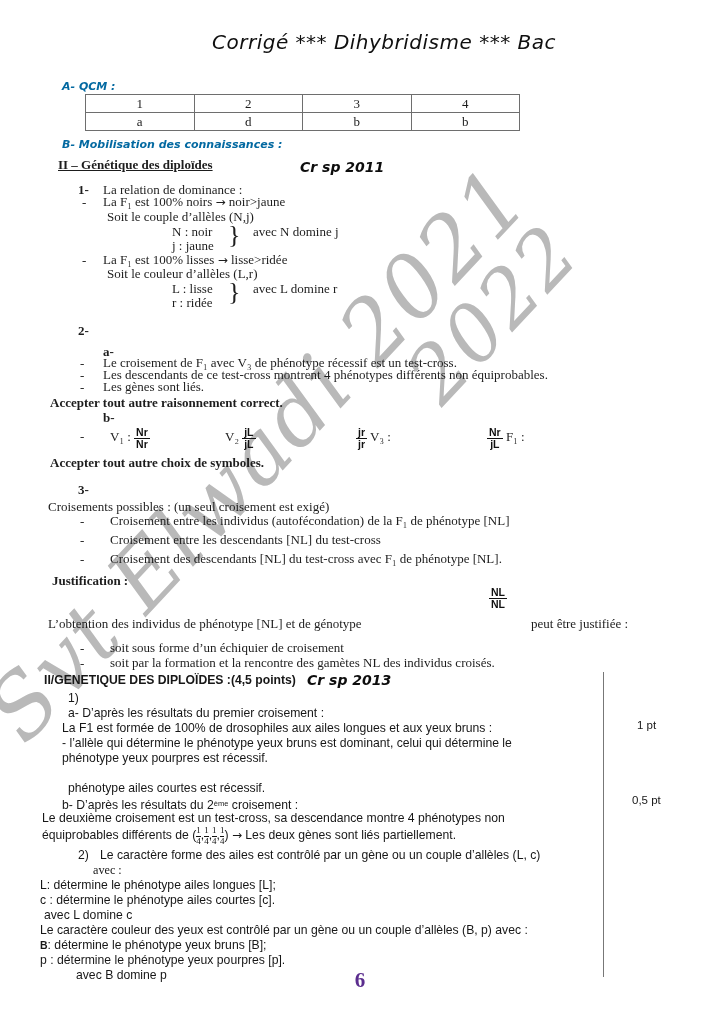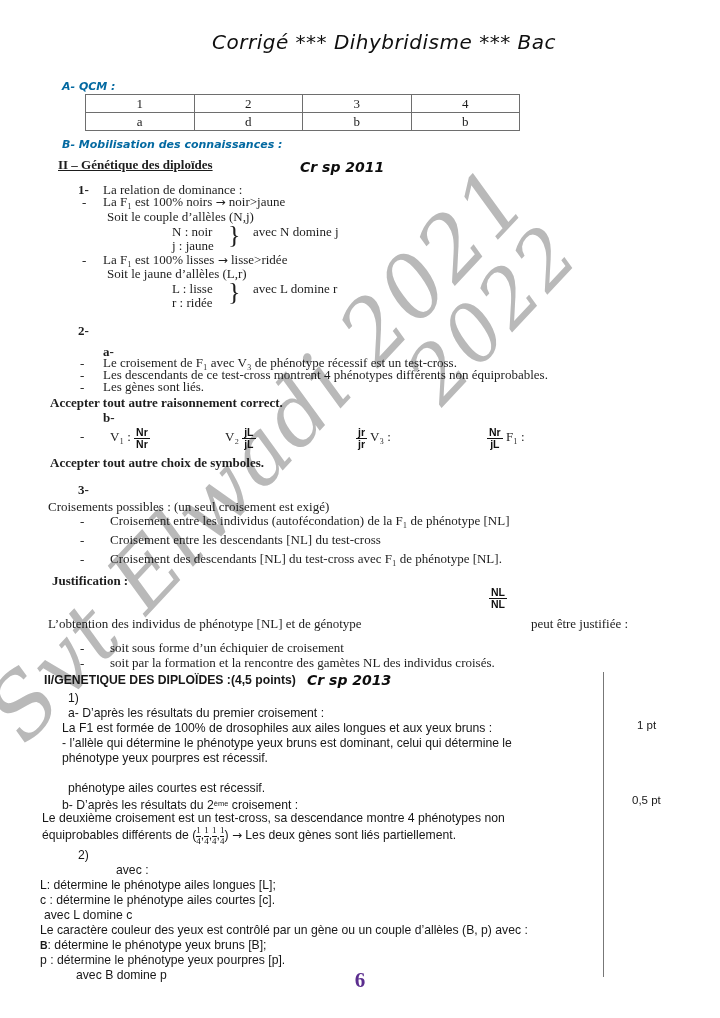--- a/index.html
+++ b/index.html
@@ -245,21 +245,21 @@
   <div class="layer s11" style="left:172px; top:238px;">j : jaune</div>
   <div class="brace layer" style="left:228px; top:222px;">}</div>
   <div class="layer s11" style="left:253px; top:224px;">avec N domine j</div>
 
   <div class="layer s11" style="left:82px; top:253px;">-</div>
   <div class="layer s11" style="left:103px; top:252px;">
     <span>La F₁ est 100% lisses</span>
     <span class="arrow">→</span>
     <span>lisse&gt;ridée</span>
   </div>
-  <div class="layer s11" style="left:107px; top:266px;">Soit le jaune d’allèles (L,r)</div>
+  <div class="layer s11" style="left:107px; top:266px;">Soit le couleur d’allèles (L,r)</div>
 
   <div class="layer s11" style="left:172px; top:281px;">L : lisse</div>
   <div class="layer s11" style="left:172px; top:295px;">r : ridée</div>
   <div class="brace layer" style="left:228px; top:279px;">}</div>
   <div class="layer s11" style="left:253px; top:281px;">avec L domine r</div>
 
   <div class="layer s11 bold" style="left:78px; top:323px;">2-</div>
   <div class="layer s11 bold" style="left:103px; top:344px;">a-</div>
 
   <div class="layer s11" style="left:80px; top:356px;">-</div>
@@ -351,21 +351,22 @@
   </div>
 
   <div class="layer s13" style="left:42px; top:811px;">Le deuxième croisement est un test-cross, sa descendance montre 4 phénotypes non</div>
 
   <div class="layer s13" style="left:42px; top:826px;">
     <span>équiprobables différents de (</span><span class="frac-sm"><span class="num">1</span><span class="den">4</span></span>,<span class="frac-sm"><span class="num">1</span><span class="den">4</span></span>,<span class="frac-sm"><span class="num">1</span><span class="den">4</span></span>,<span class="frac-sm"><span class="num">1</span><span class="den">4</span></span><span>) </span><span class="arrow">→</span>
     <span>Les deux gènes sont liés partiellement.</span>
   </div>
 
   <div class="layer s13" style="left:78px; top:848px;">2)</div>
-  <div class="layer s13" style="left:116px; top:863px;">avec :</div>
+  <div class="layer s13" style="left:100px; top:848px;">Le caractère forme des ailes est contrôlé par un gène ou un couple d’allèles (L, c)</div>
+  <div class="layer s13" style="left:93px; top:863px;font-family:Liberation Serif, serif;">avec :</div>
   <div class="layer s13" style="left:40px; top:878px;">L: détermine le phénotype ailes longues [L];</div>
   <div class="layer s13" style="left:40px; top:893px;">c : détermine le phénotype ailes courtes [c].</div>
   <div class="layer s13" style="left:44px; top:908px;">avec L domine c</div>
   <div class="layer s13" style="left:40px; top:923px;">Le caractère couleur des yeux est contrôlé par un gène ou un couple d’allèles (B, p) avec :</div>
   <div class="layer s13" style="left:40px; top:938px;">
     <span style="font-size:10.5px; font-weight:bold;">B</span><span>: détermine le phénotype yeux bruns [B];</span>
   </div>
   <div class="layer s13" style="left:40px; top:953px;">p : détermine le phénotype yeux pourpres [p].</div>
   <div class="layer s13" style="left:76px; top:968px;">avec B domine p</div>
 

